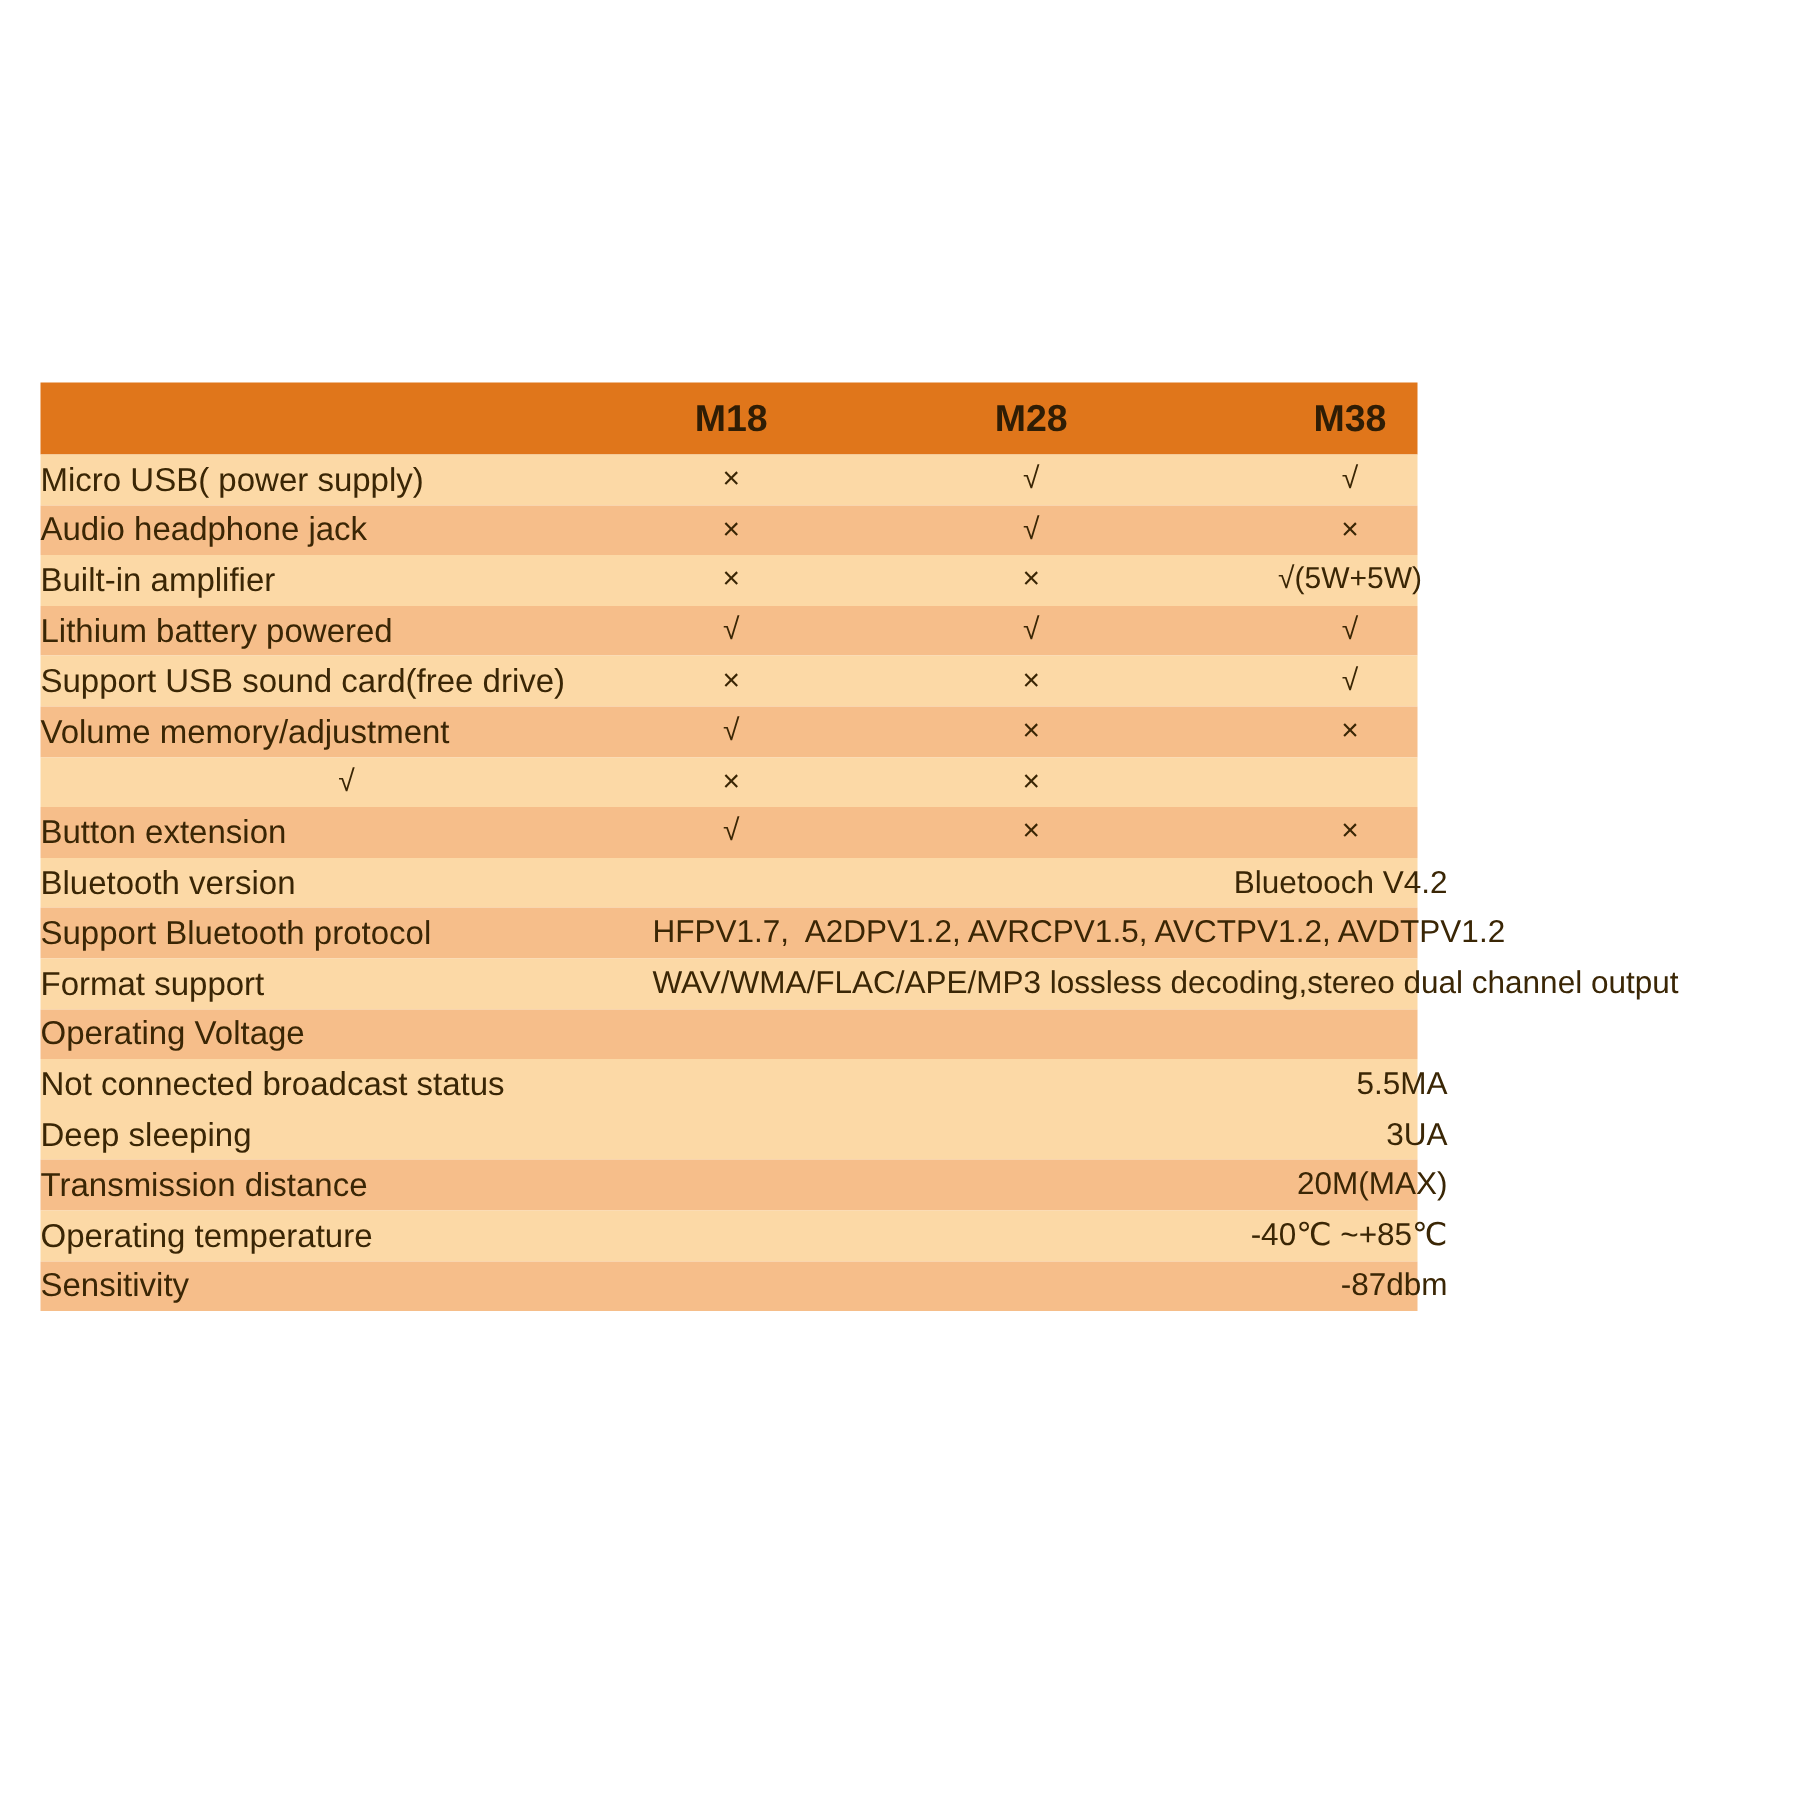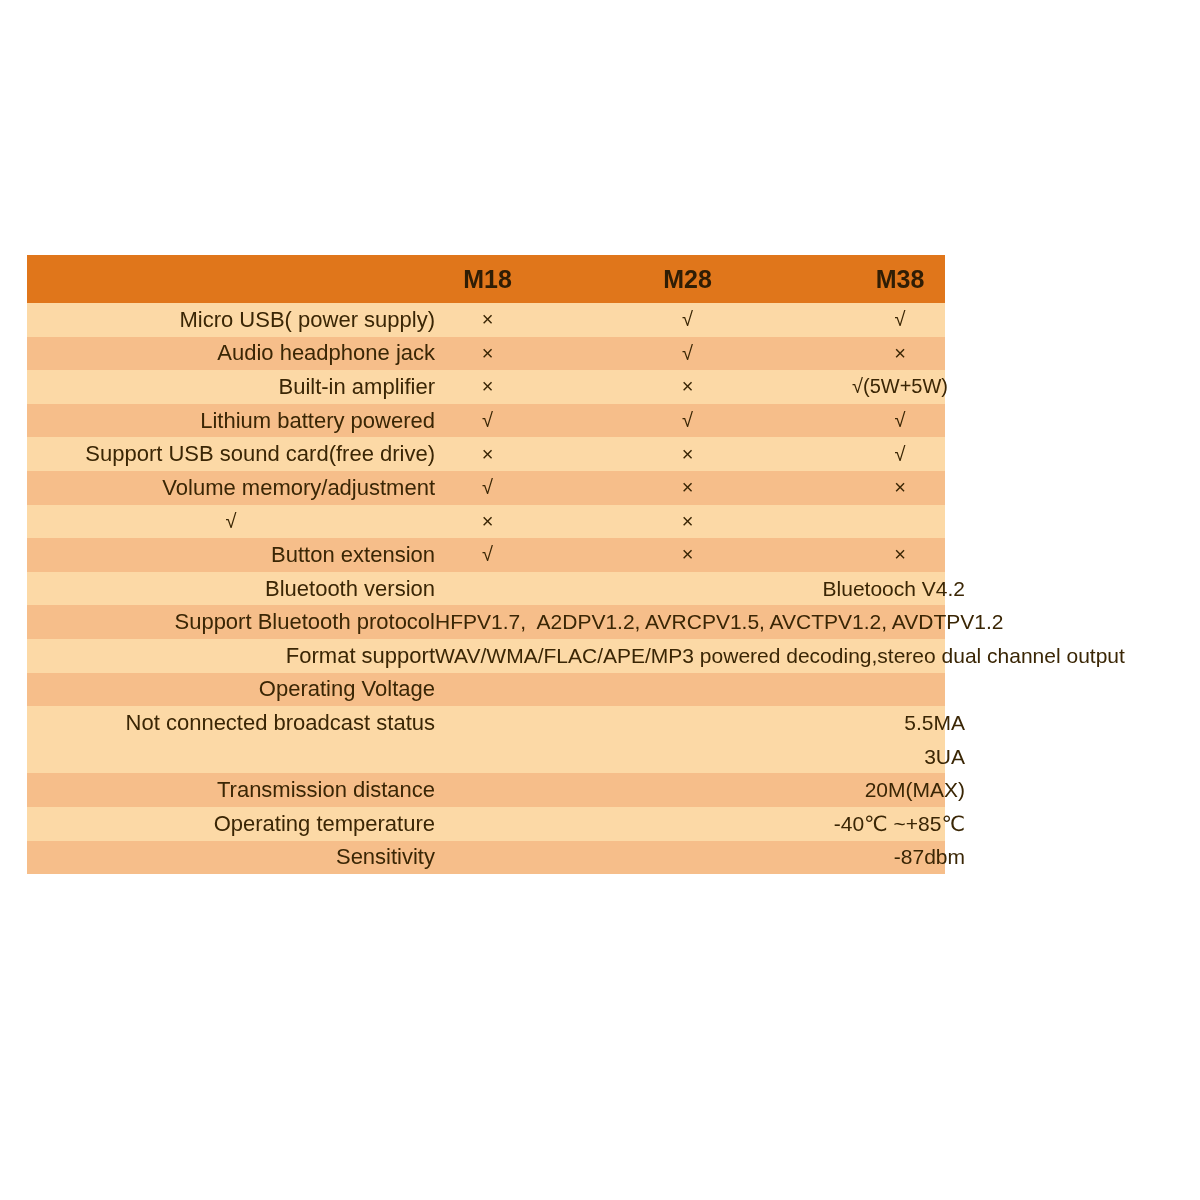--- a/index.html
+++ b/index.html
@@ -19,21 +19,21 @@
   .thead{
     height:48px;
     background:var(--header-bg,#e0761b);
     color:var(--header-text,#2f1d05);
     font-weight:bold;font-size:25px;
   }
   .col-h{text-align:center;}
   .row{height:33.6px;font-size:22px;}
   .row.light{background:var(--row-light,#fcd9a6);}
   .row.dark{background:var(--row-dark,#f6be8a);}
-  .cell-label{text-align:right;font-size:22px;}
+  .cell-label{text-align:left;font-size:22px;}
   .cell-val{text-align:center;font-size:20px;}
   .cell-span{grid-column:2 / -1;text-align:left;white-space:pre;font-size:21px;}
   .cell-span.indent{padding-left:198px;text-align:right;}
 </style>
 </head>
 <body style="--header-bg: #e0761b; --header-text: #2f1d05; --row-light: #fcd9a6; --row-dark: #f6be8a; --body-text: #3a2605; background: rgb(255, 255, 255);">
 
 <div class="spec-table">
   <div class="grid-row thead">
     <div class="col-h"></div>
@@ -101,30 +101,31 @@
       <div class="grid-row row light">
         <div class="cell-label">Bluetooth version</div>
         <div class="cell-span indent">Bluetooch V4.2</div>
       </div>
       <div class="grid-row row dark">
         <div class="cell-label">Support Bluetooth protocol</div>
         <div class="cell-span">HFPV1.7,  A2DPV1.2, AVRCPV1.5, AVCTPV1.2, AVDTPV1.2</div>
       </div>
       <div class="grid-row row light">
         <div class="cell-label">Format support</div>
-        <div class="cell-span">WAV/WMA/FLAC/APE/MP3 powered decoding,stereo dual channel output</div>
+        <div class="cell-span">WAV/WMA/FLAC/APE/MP3 lossless decoding,stereo dual channel output</div>
       </div>
       <div class="grid-row row dark">
         <div class="cell-label">Operating Voltage</div>
       </div>
       <div class="grid-row row light">
         <div class="cell-label">Not connected broadcast status</div>
         <div class="cell-span indent">5.5MA</div>
       </div>
       <div class="grid-row row light">
+        <div class="cell-label">Deep sleeping</div>
         <div class="cell-span indent">3UA</div>
       </div>
       <div class="grid-row row dark">
         <div class="cell-label">Transmission distance</div>
         <div class="cell-span indent">20M(MAX)</div>
       </div>
       <div class="grid-row row light">
         <div class="cell-label">Operating temperature</div>
         <div class="cell-span indent">-40℃ ~+85℃</div>
       </div>

